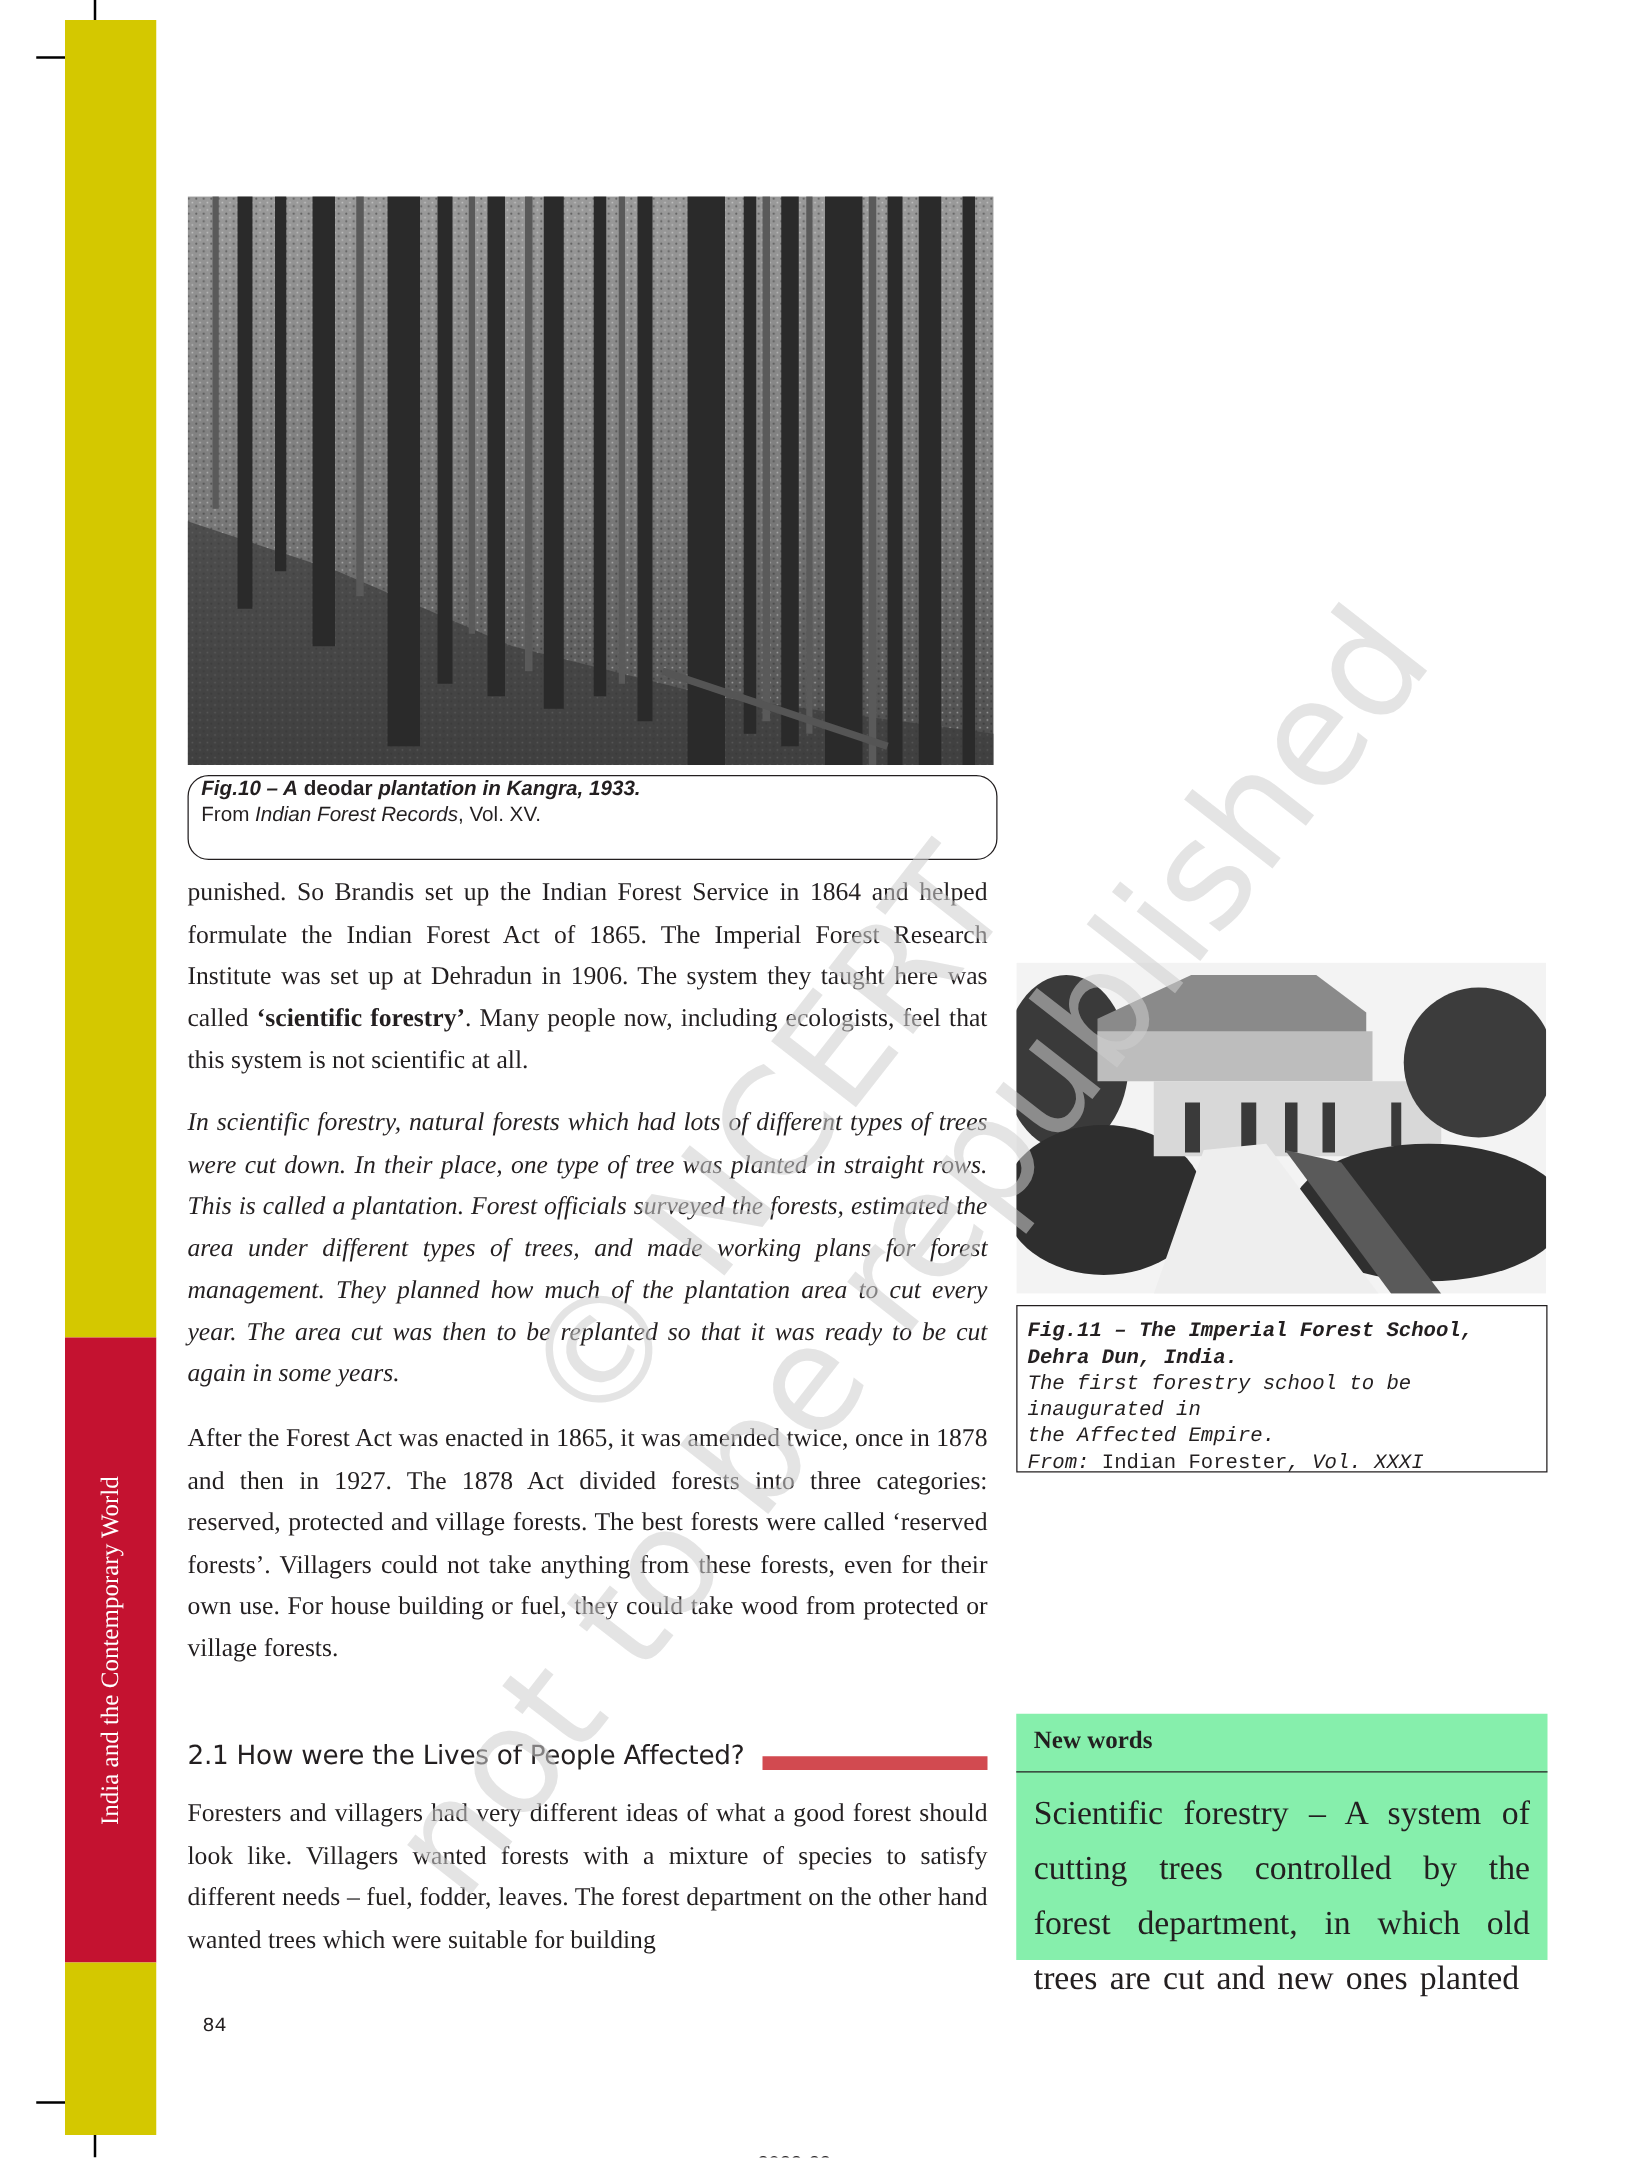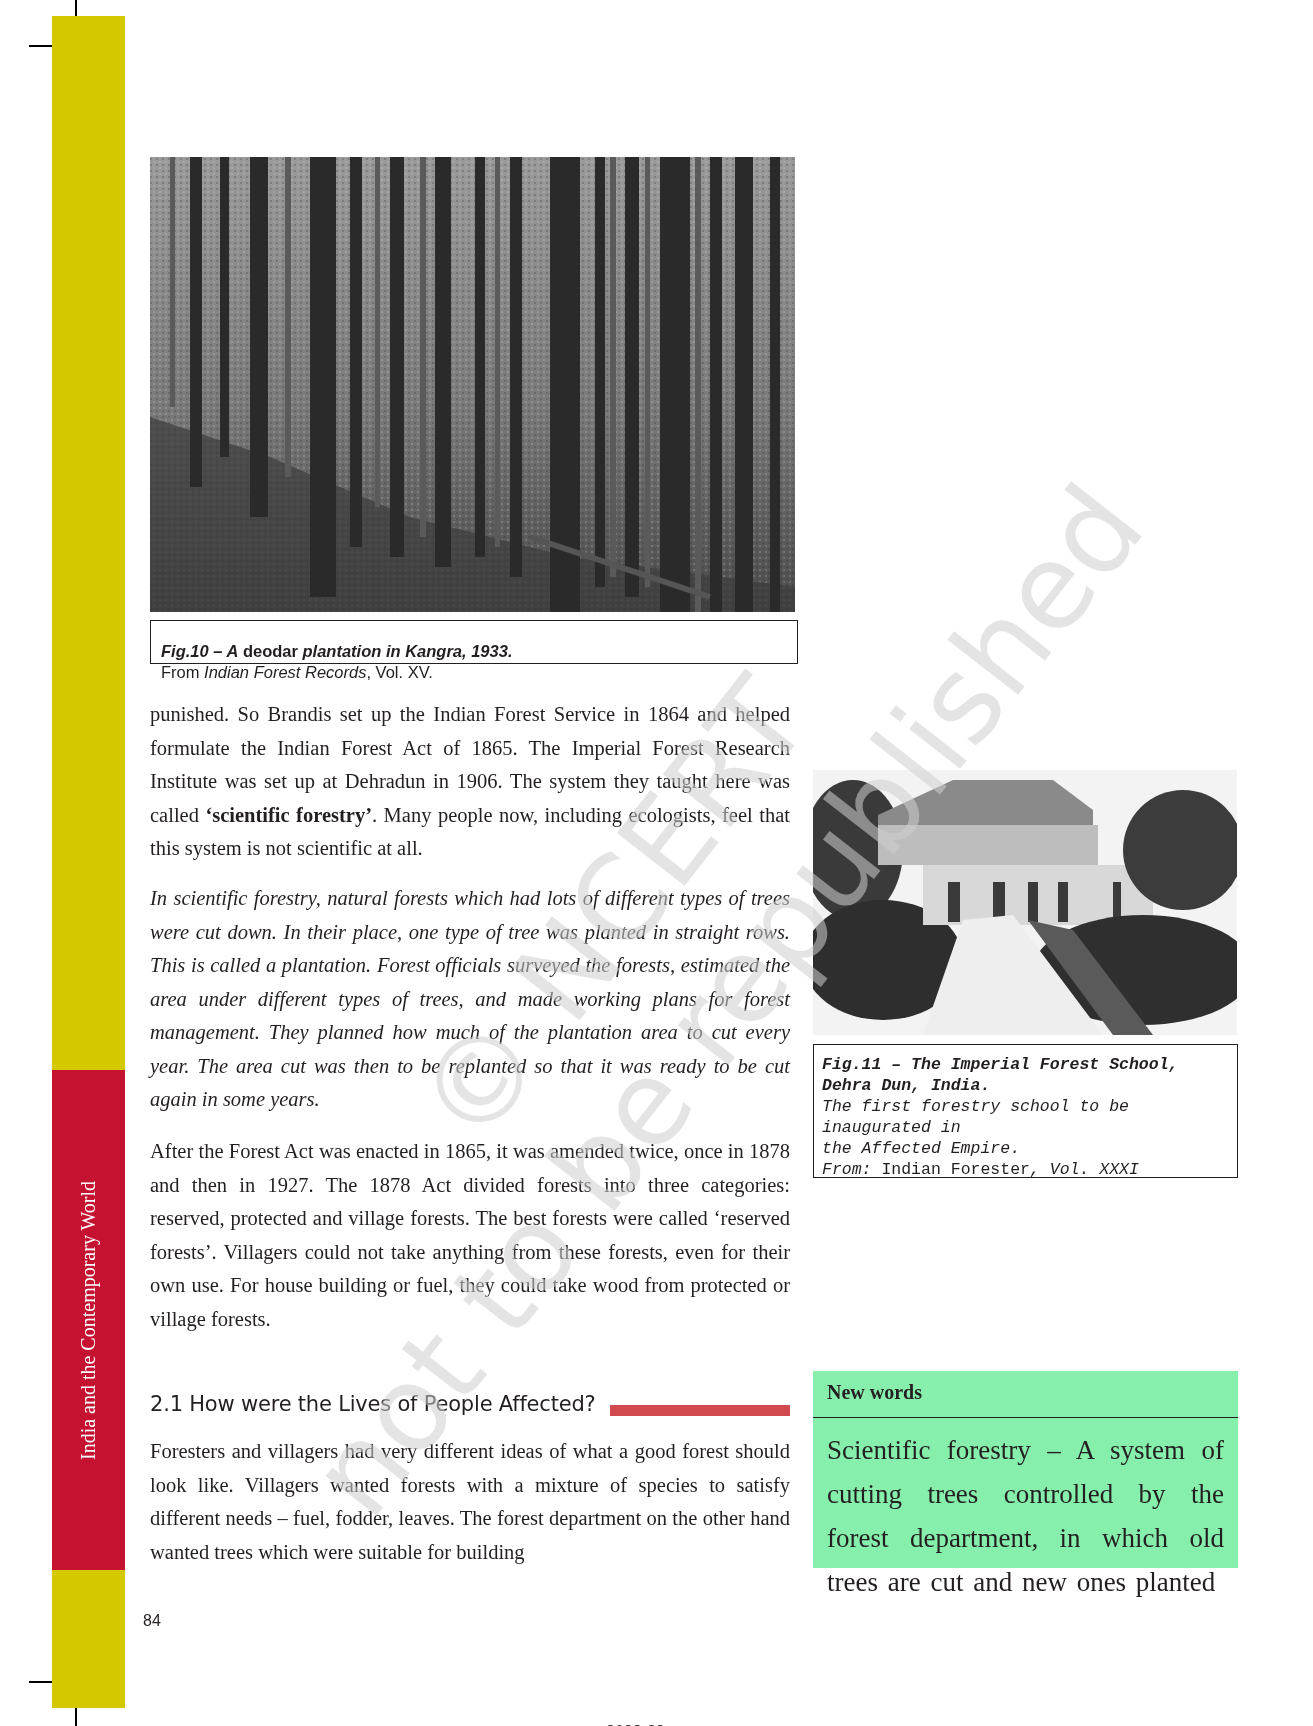--- a/index.html
+++ b/index.html
@@ -35,22 +35,22 @@
                      white-space:nowrap; letter-spacing:-0.2px; }
   .section-head .bar { flex:1; height:11px; background:#d24a50; margin-left:14px; margin-top:4px; }
 
   .newwords { position:absolute; left:813px; top:1371px; width:425px; height:197px;
               background:#86efac; }
   .newwords .hd { height:47px; border-bottom:1.5px solid #231f20; box-sizing:border-box;
                   padding:10px 14px; font-size:20px; font-weight:bold; }
   .newwords .def { padding:10px 14px 0 14px; font-size:27px; line-height:44px;
                    text-align:justify; word-spacing:3px; }
 
-  .page-no { position:absolute; left:143px; top:1612px;
-             font-family:Liberation Sans, sans-serif; font-size:16px; }
+  .page-no { position:absolute; left:162px; top:1612px;
+             font-family:Liberation Mono, monospace; font-size:16px; }
   .year { position:absolute; left:606px; top:1723px;
           font-family:"Liberation Sans", sans-serif; font-size:16px; }
 
   .watermark { position:absolute; left:0; top:0; width:1313px; height:1726px; pointer-events:none; }
 </style>
 </head>
 <body>
 
 <div class="crop" style="left:75px;top:0;width:2px;height:16px;"></div>
 <div class="crop" style="left:29px;top:45px;width:23px;height:2px;"></div>
@@ -106,21 +106,21 @@
       <rect x="270" y="0" width="6" height="380"></rect>
       <rect x="345" y="0" width="5" height="390"></rect>
       <rect x="460" y="0" width="6" height="420"></rect>
       <rect x="495" y="0" width="5" height="430"></rect>
       <rect x="545" y="0" width="6" height="455"></rect>
     </g>
     <line x1="380" y1="380" x2="560" y2="440" stroke="#555" stroke-width="6"></line>
   </svg>
 </div>
 
-<div class="caption" style="left:150px;top:620px;width:648px;height:44px;padding:20px 10px;">
+<div class="caption" style="left:150px;top:620px;width:648px;height:68px;padding:0 10px;border-radius:17px;">
   <span class="ln"><span class="it bd">Fig.10 – A</span><span class="bd"> deodar </span><span class="it bd">plantation in Kangra, 1933.</span></span>
   <span class="ln"><span>From </span><span class="it">Indian Forest Records</span><span>, Vol. XV.</span></span>
 </div>
 
 <div class="body-text" style="top:698px;">
   <p><span>punished. So Brandis set up the Indian Forest Service in 1864 and helped formulate the Indian Forest Act of 1865. The Imperial Forest Research Institute was set up at Dehradun in 1906. The system they taught here was called </span><strong>‘scientific forestry’</strong><span>. Many people now, including ecologists, feel that this system is not scientific at all.</span></p>
 </div>
 
 <div class="body-text" style="top:882px;font-style:italic;">
   <p>In scientific forestry, natural forests which had lots of different types of trees were cut down. In their place, one type of tree was planted in straight rows. This is called a plantation. Forest officials surveyed the forests, estimated the area under different types of trees, and made working plans for forest management. They planned how much of the  plantation area to cut every year. The area  cut was then to be replanted so that it was ready to be cut again in some years.</p>

